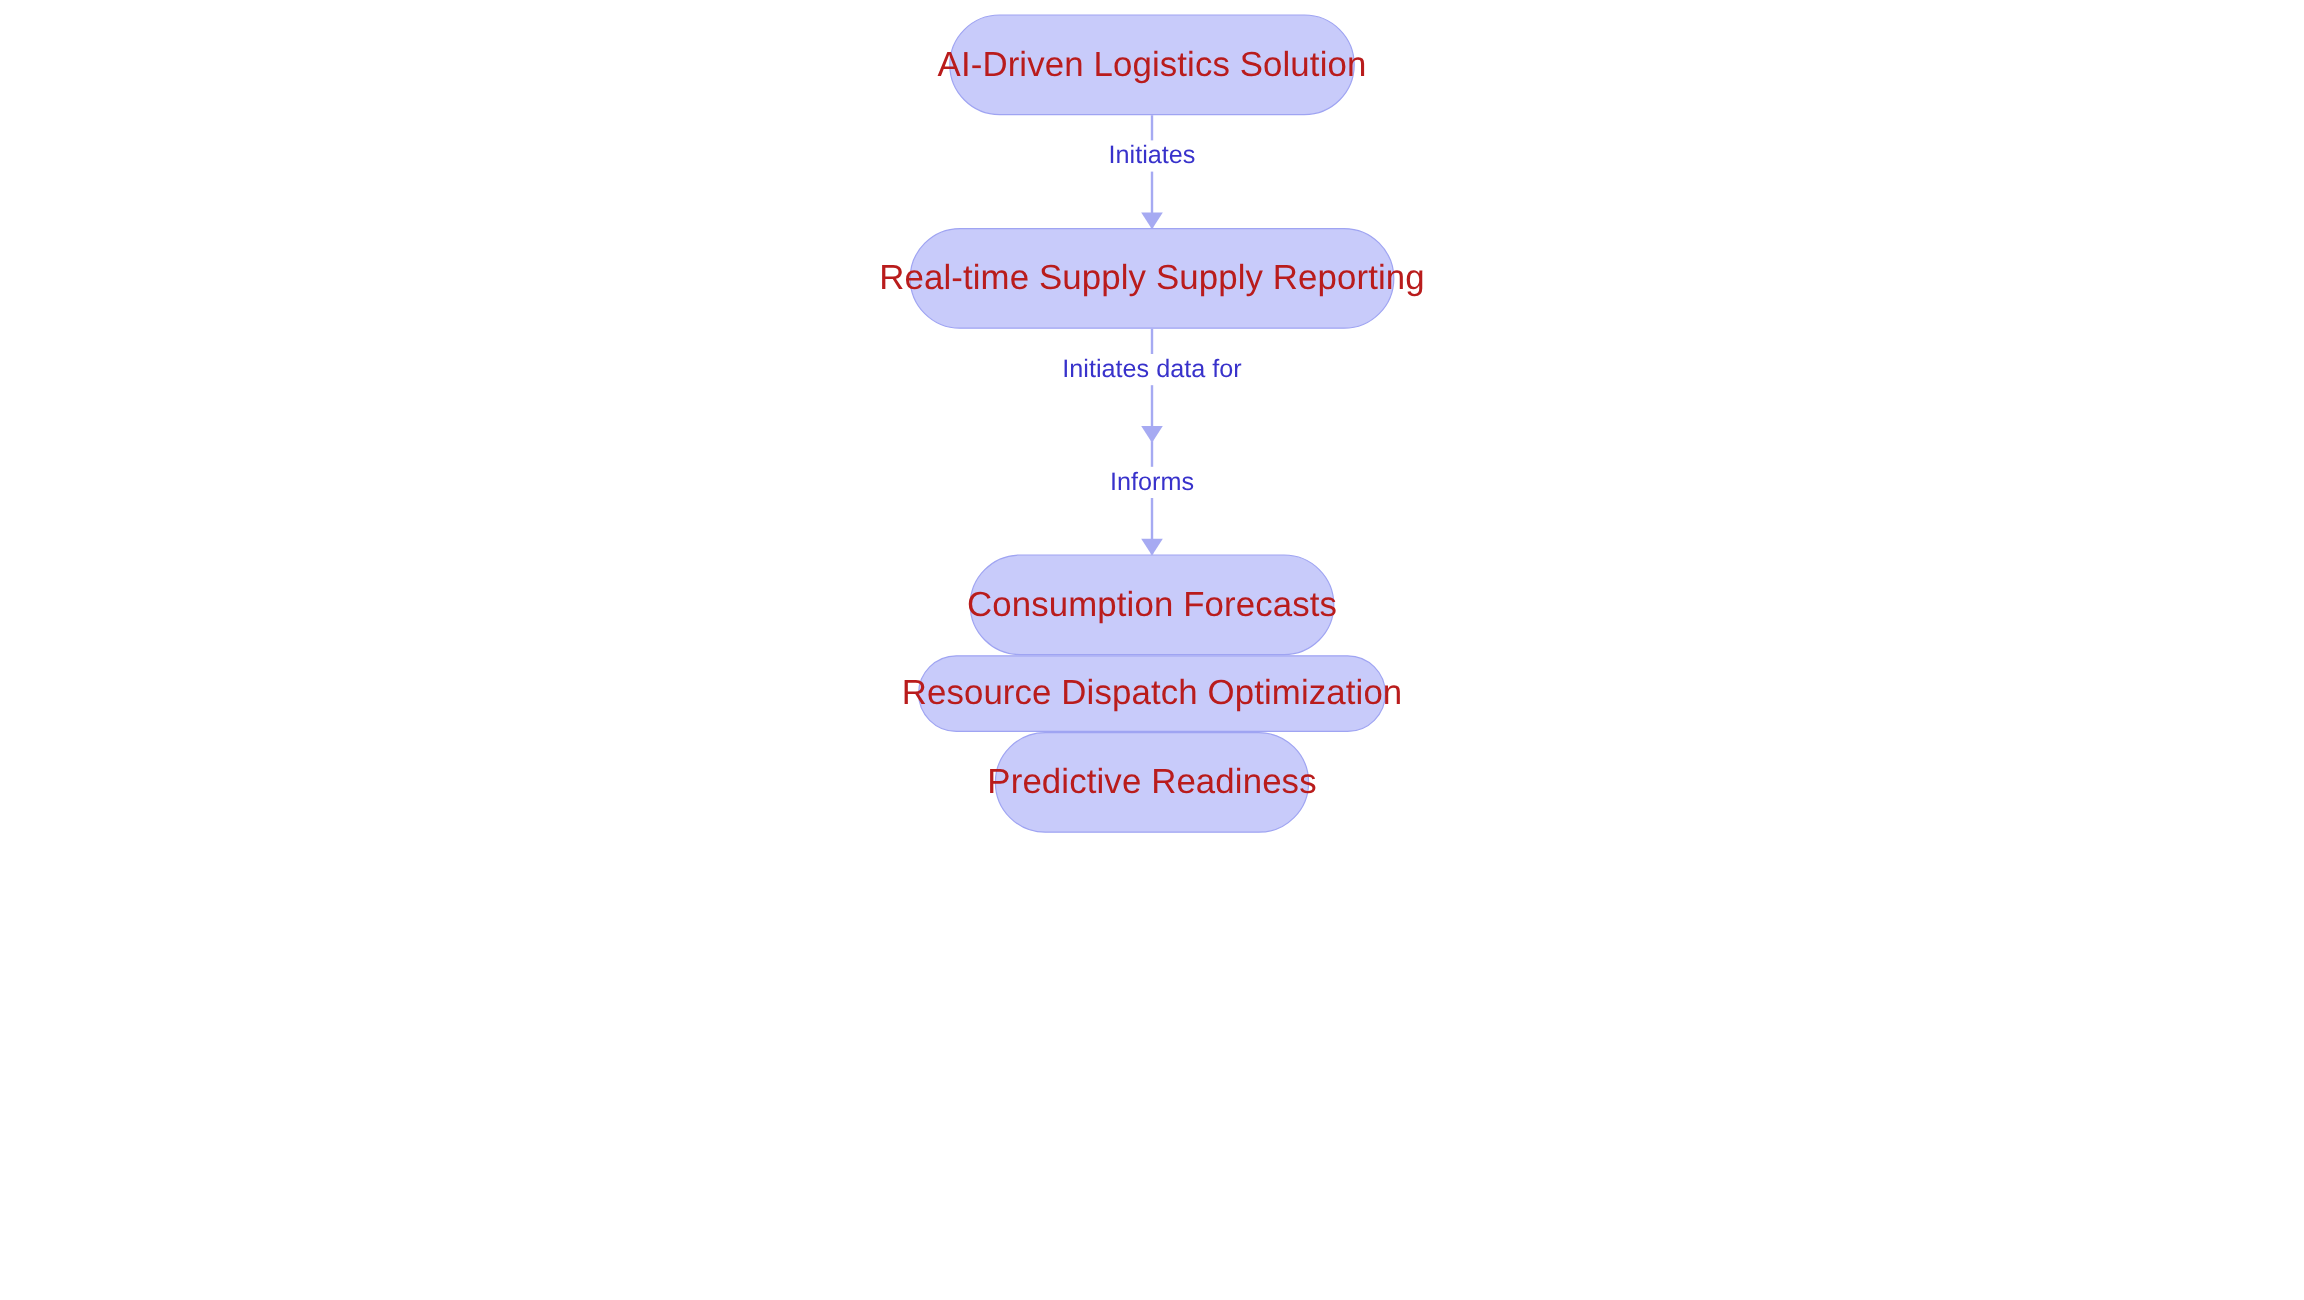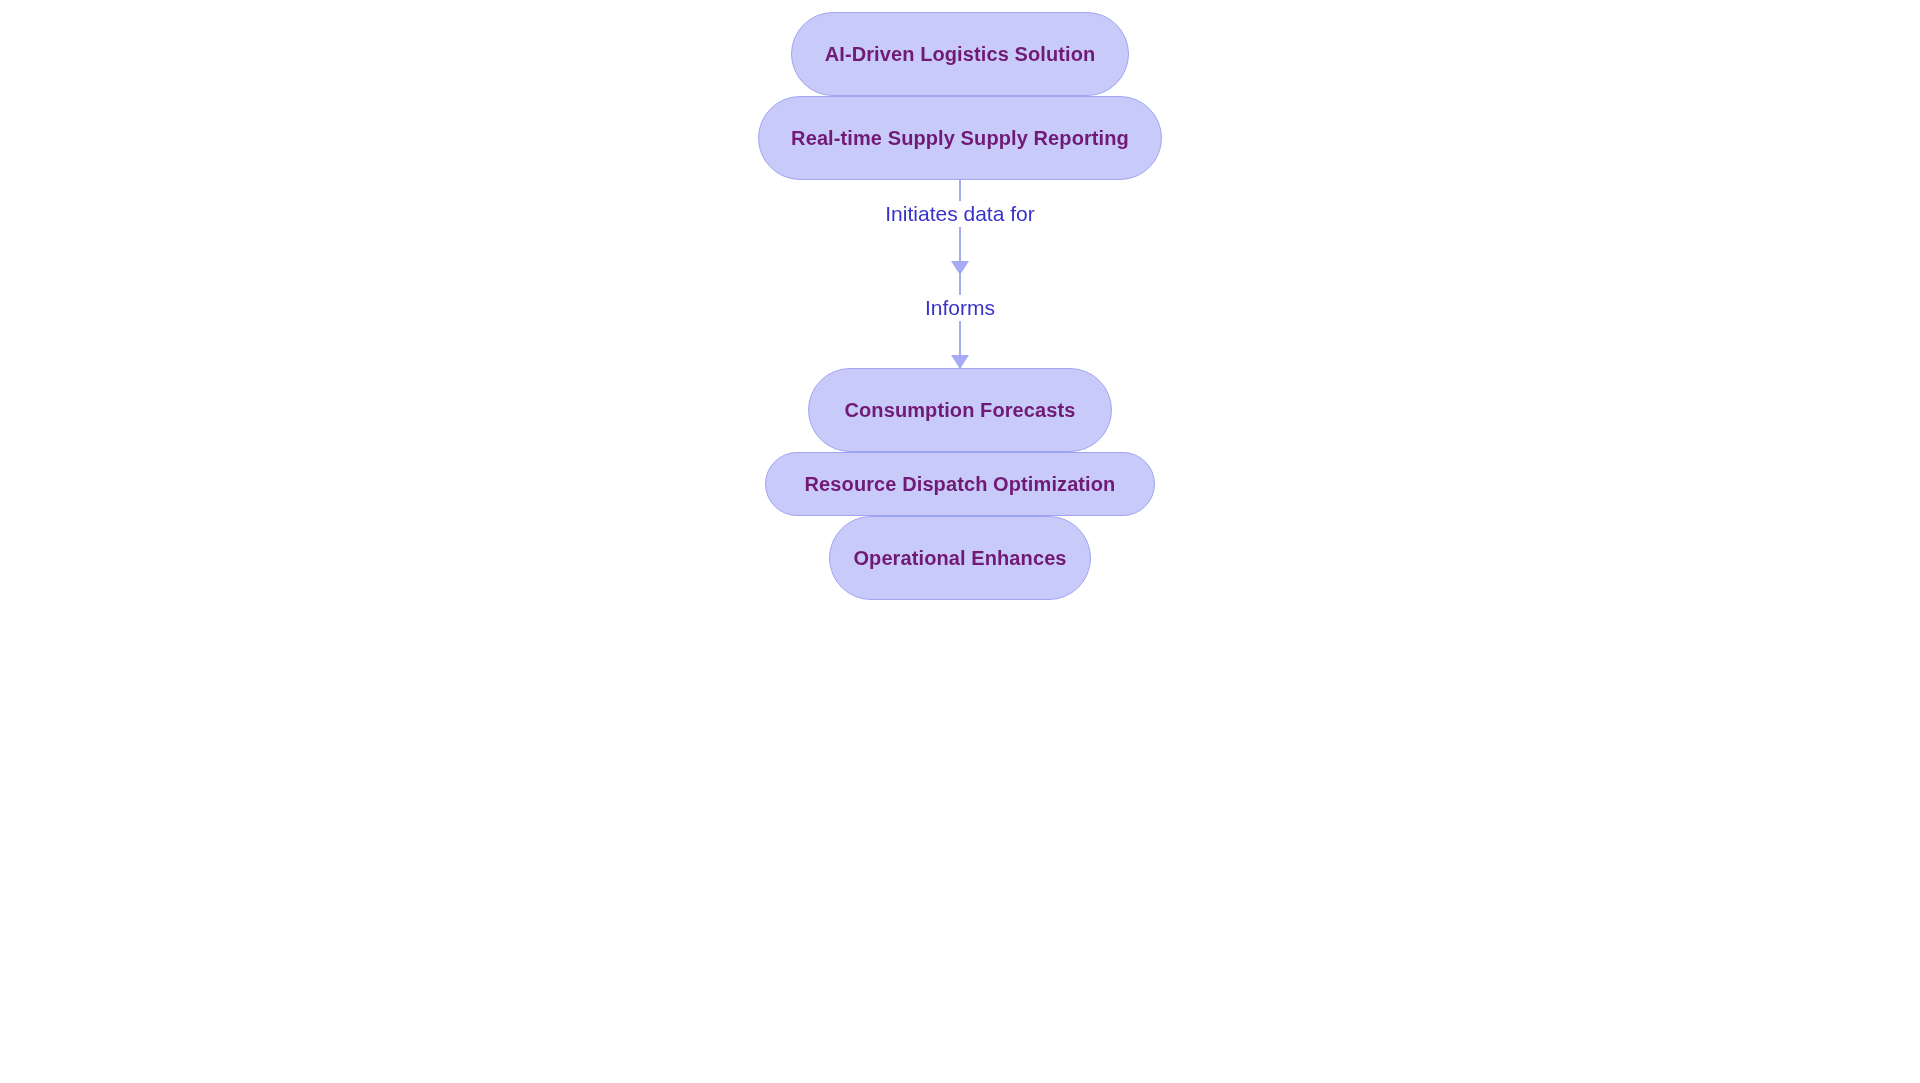--- a/index.html
+++ b/index.html
@@ -43,24 +43,24 @@
     color: #3832CB;
     display: flex;
     align-items: center;
     justify-content: center;
     text-align: center;
     white-space: nowrap;
     letter-spacing: 0.1px;
     box-shadow: 0 0 0 0 rgba(0,0,0,0);
   }
   .node-label {
-    font-size: 20px;
+    font-size: 29px;
     line-height: 1;
-    color: #701a75;
-    font-weight: 700;
+    color: #b91c1c;
+    font-weight: 400;
   }
 
   
   .node.n0 { width: 338px; height: 84px; }
   .node.n1 { width: 404px; height: 84px; }
   .node.n2 { width: 250px; height: 84px; }
   .node.n3 { width: 304px; height: 84px; text-align: right; }
   .node.n4 { width: 390px; height: 64px; }
   .node.n5 { width: 262px; height: 84px; }
 
@@ -112,20 +112,25 @@
 
 <div id="flow-canvas">
   <div class="flow-column">
 
     <div class="spacer-top"></div>
 
     <div class="node n0">
       <span class="node-label">AI-Driven Logistics Solution</span>
     </div>
 
+    <div class="edge">
+      <div class="edge-line"></div>
+      <div class="edge-arrowhead"></div>
+      <span class="edge-label">Initiates</span>
+    </div>
 
     <div class="node n1">
       <span class="node-label">Real-time Supply Supply Reporting</span>
     </div>
 
     <div class="edge">
       <div class="edge-line"></div>
       <div class="edge-arrowhead"></div>
       <span class="edge-label">Initiates data for</span>
     </div>
@@ -141,17 +146,17 @@
       <span class="node-label">Consumption Forecasts</span>
     </div>
 
 
     <div class="node n4">
       <span class="node-label">Resource Dispatch Optimization</span>
     </div>
 
 
     <div class="node n5">
-      <span class="node-label">Operational Enhances</span>
+      <span class="node-label">Predictive Readiness</span>
     </div>
 
   </div>
 </div>
 
 </body></html>

